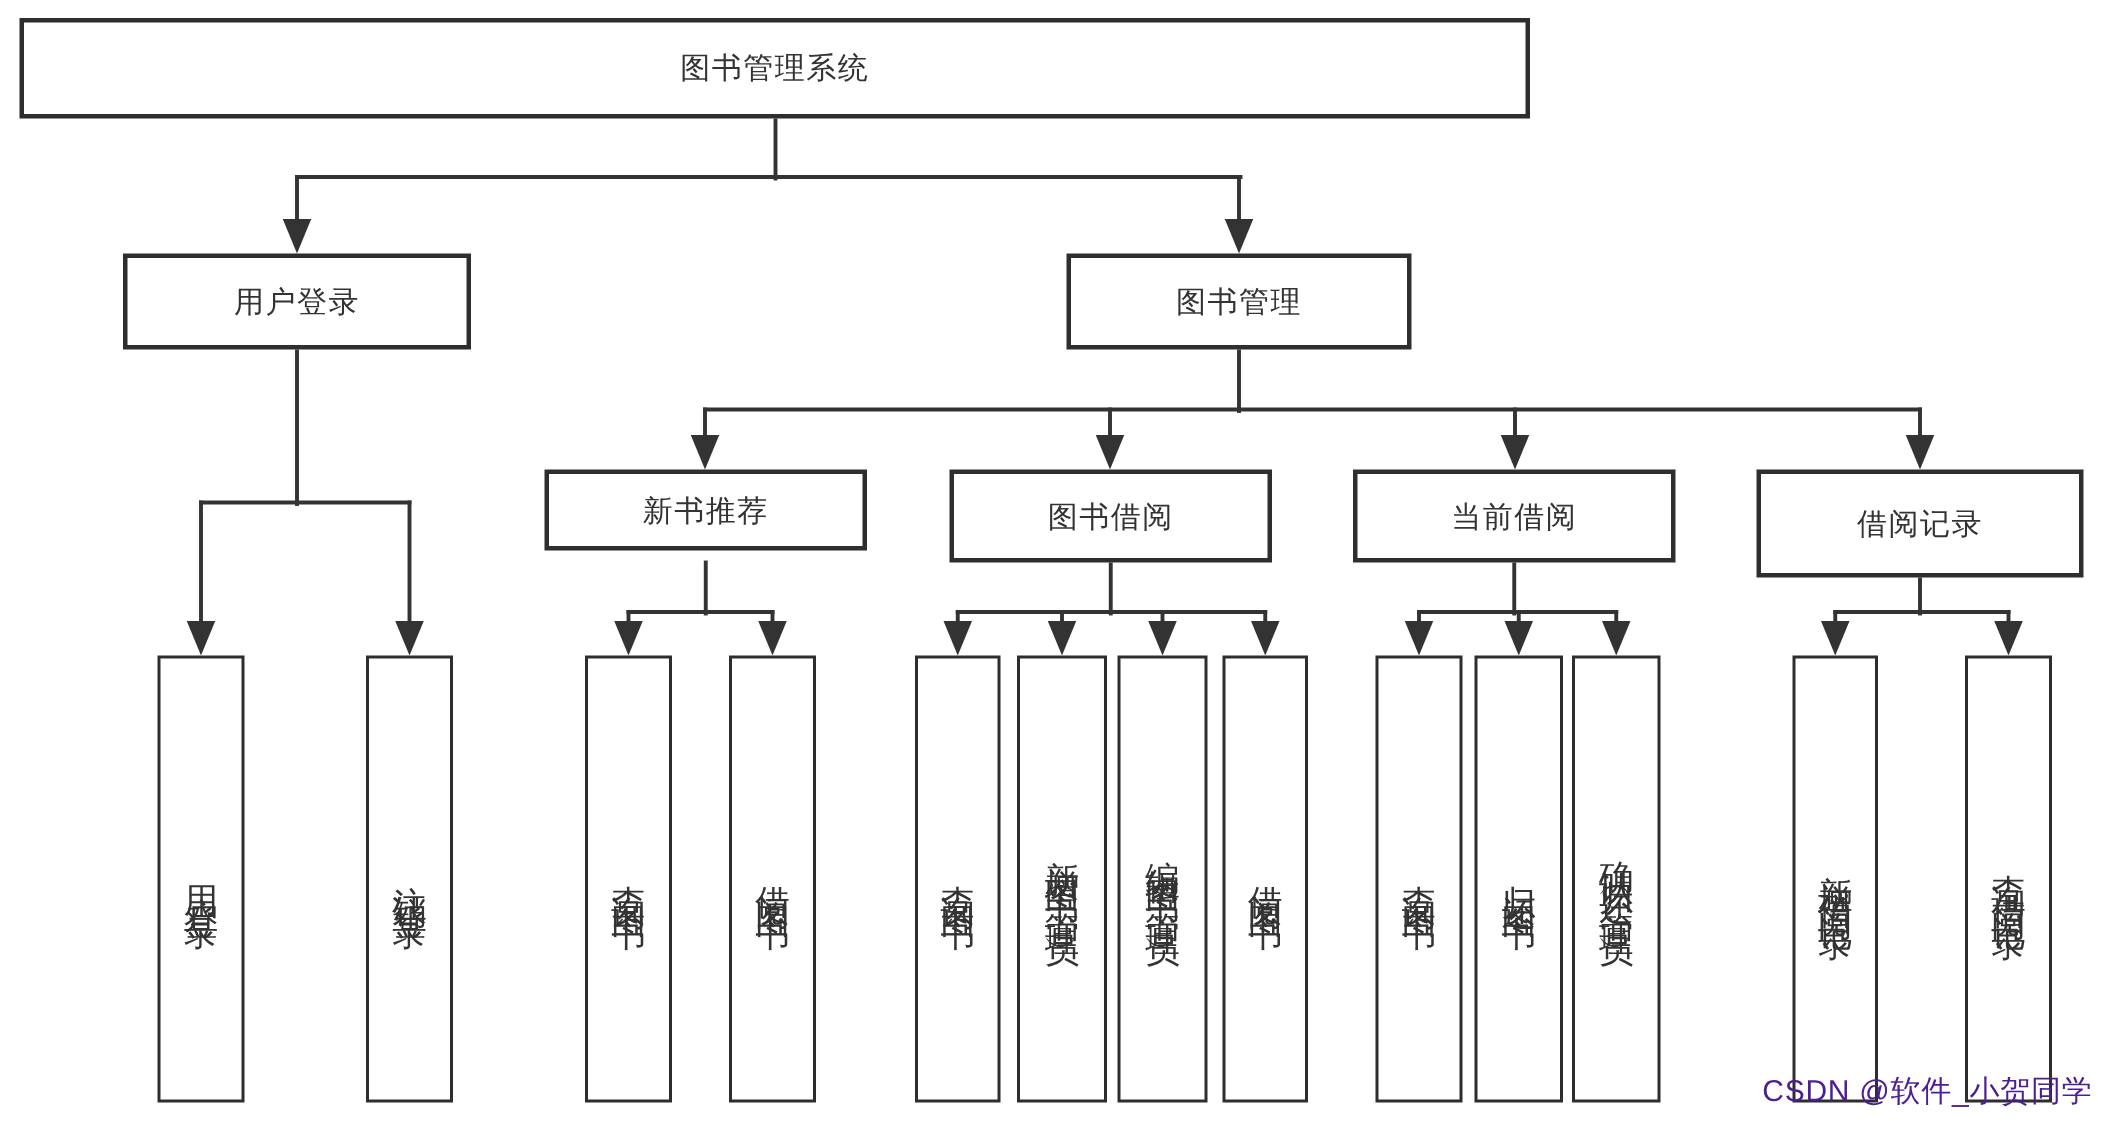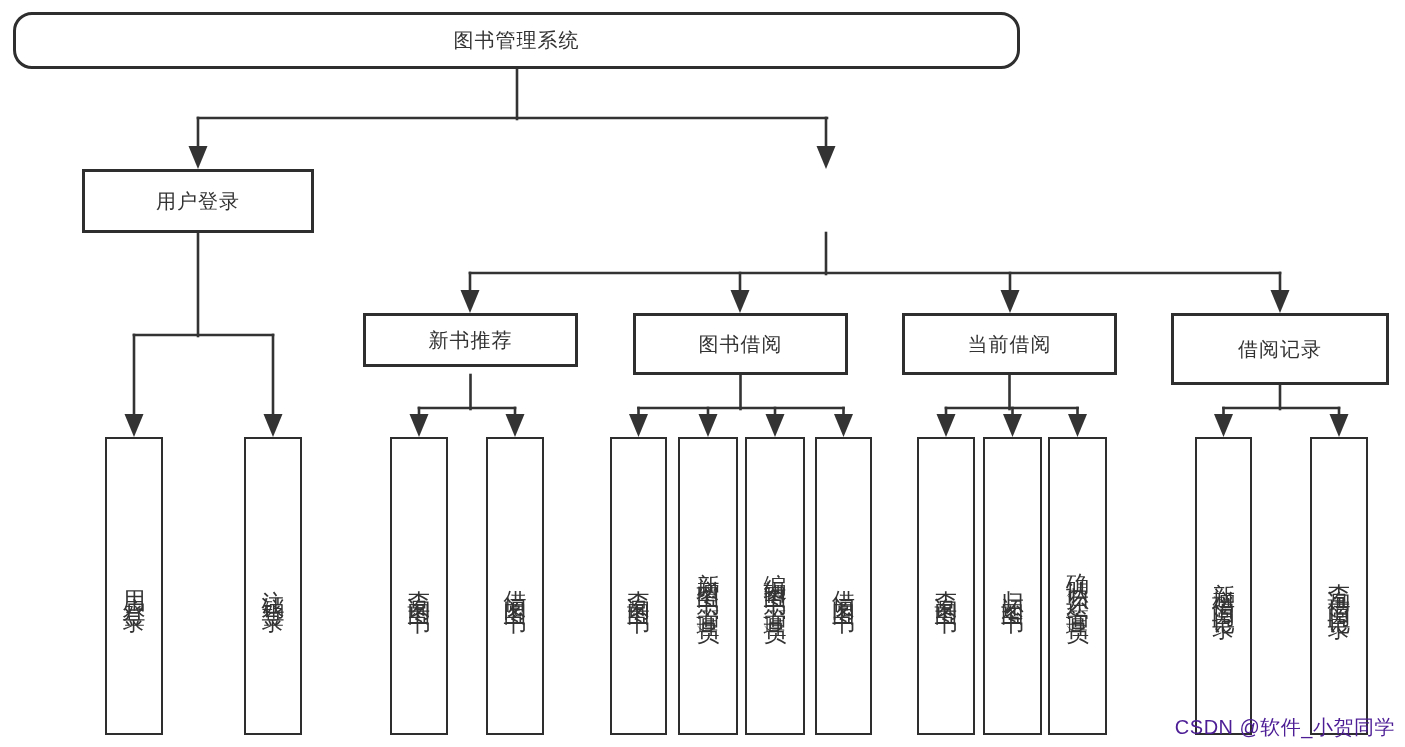--- a/index.html
+++ b/index.html
@@ -76,23 +76,24 @@
       <line x1="1012.5" y1="408" x2="1012.5" y2="419" stroke="#333333" stroke-width="2.6" stroke-linecap="square"></line>
       <polygon points="1003,414 1022,414 1012.5,437" fill="#333333"></polygon>
       <line x1="1077.5" y1="408" x2="1077.5" y2="419" stroke="#333333" stroke-width="2.6" stroke-linecap="square"></line>
       <polygon points="1068,414 1087,414 1077.5,437" fill="#333333"></polygon>
       <line x1="1223.5" y1="408" x2="1223.5" y2="419" stroke="#333333" stroke-width="2.6" stroke-linecap="square"></line>
       <polygon points="1214,414 1233,414 1223.5,437" fill="#333333"></polygon>
       <line x1="1339" y1="408" x2="1339" y2="419" stroke="#333333" stroke-width="2.6" stroke-linecap="square"></line>
       <polygon points="1329.5,414 1348.5,414 1339,437" fill="#333333"></polygon>
     </svg>
 
-  <div class="node h" style="left:13px;top:12px;width:1007px;height:57px;border-radius:19px;">图书管理系统</div>
+  <div class="node h" style="left:13px;top:12px;width:1007px;height:67px;">图书管理系统</div>
 
   <div class="node h" style="left:82px;top:169px;width:232px;height:64px;">用户登录</div>
+  <div class="node h" style="left:711px;top:169px;width:230px;height:64px;">图书管理</div>
 
   <div class="node h" style="left:363px;top:313px;width:215px;height:54px;">新书推荐</div>
   <div class="node h" style="left:633px;top:313px;width:215px;height:62px;">图书借阅</div>
   <div class="node h" style="left:902px;top:313px;width:215px;height:62px;">当前借阅</div>
   <div class="node h" style="left:1171px;top:313px;width:218px;height:72px;">借阅记录</div>
 
   <div class="node leaf" style="left:105px;width:58px;">用户登录</div>
   <div class="node leaf" style="left:244px;width:58px;">注销登录</div>
 
   <div class="node leaf" style="left:390px;width:58px;">查询图书</div>

